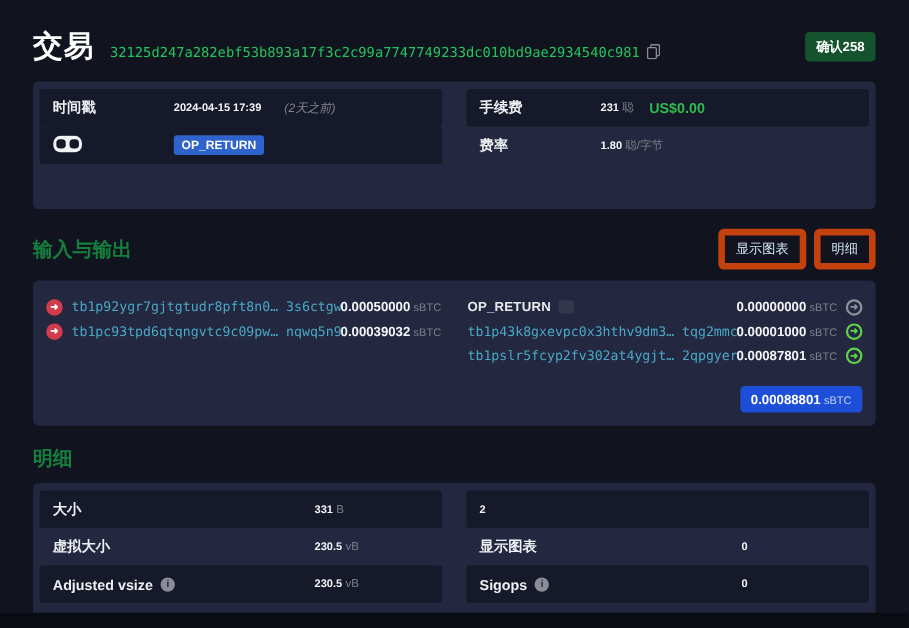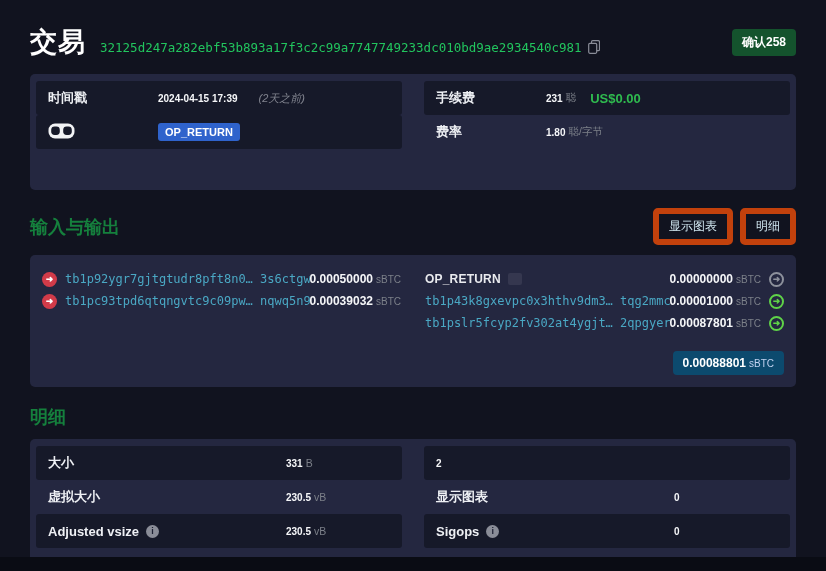--- a/index.html
+++ b/index.html
@@ -64,21 +64,21 @@
     display:inline-flex; align-items:center; justify-content:center;
     font-size:9px; font-weight:bold; line-height:1; cursor:pointer;
   }
   .arrow-in { background:#d23b49; color:#fff; margin-right:8px; }
   .arrow-out { margin-left:8px; border:2px solid; background:transparent; }
   .arrow-out.green { border-color:#5fd348; color:#5fd348; }
   .arrow-out.gray { border-color:#8d919c; color:#8d919c; }
   .data-chip { display:inline-block; width:14px; height:12px; background:rgba(255,255,255,.08); border-radius:2px; margin-left:7px; }
   .total-wrap { display:flex; justify-content:flex-end; margin-top:18px; }
   .total-btn {
-    background:#0c4a6e; color:#fff; font-size:12px; font-weight:bold;
+    background:#1d4ed8; color:#fff; font-size:12px; font-weight:bold;
     padding:5px 10px; border-radius:4px; cursor:pointer;
   }
   .total-btn .unit { color:#c2d2f0; font-size:10px; }
 
   
   .detail-left .tlabel, .detail-right .tlabel { width:238px; flex:none; display:flex; align-items:center; }
   .info-i {
     display:inline-flex; align-items:center; justify-content:center;
     width:13px; height:13px; border-radius:50%; background:#8a8d98; color:#1d2033;
     font-size:9px; font-weight:bold; margin-left:7px; font-style:normal; cursor:pointer;

